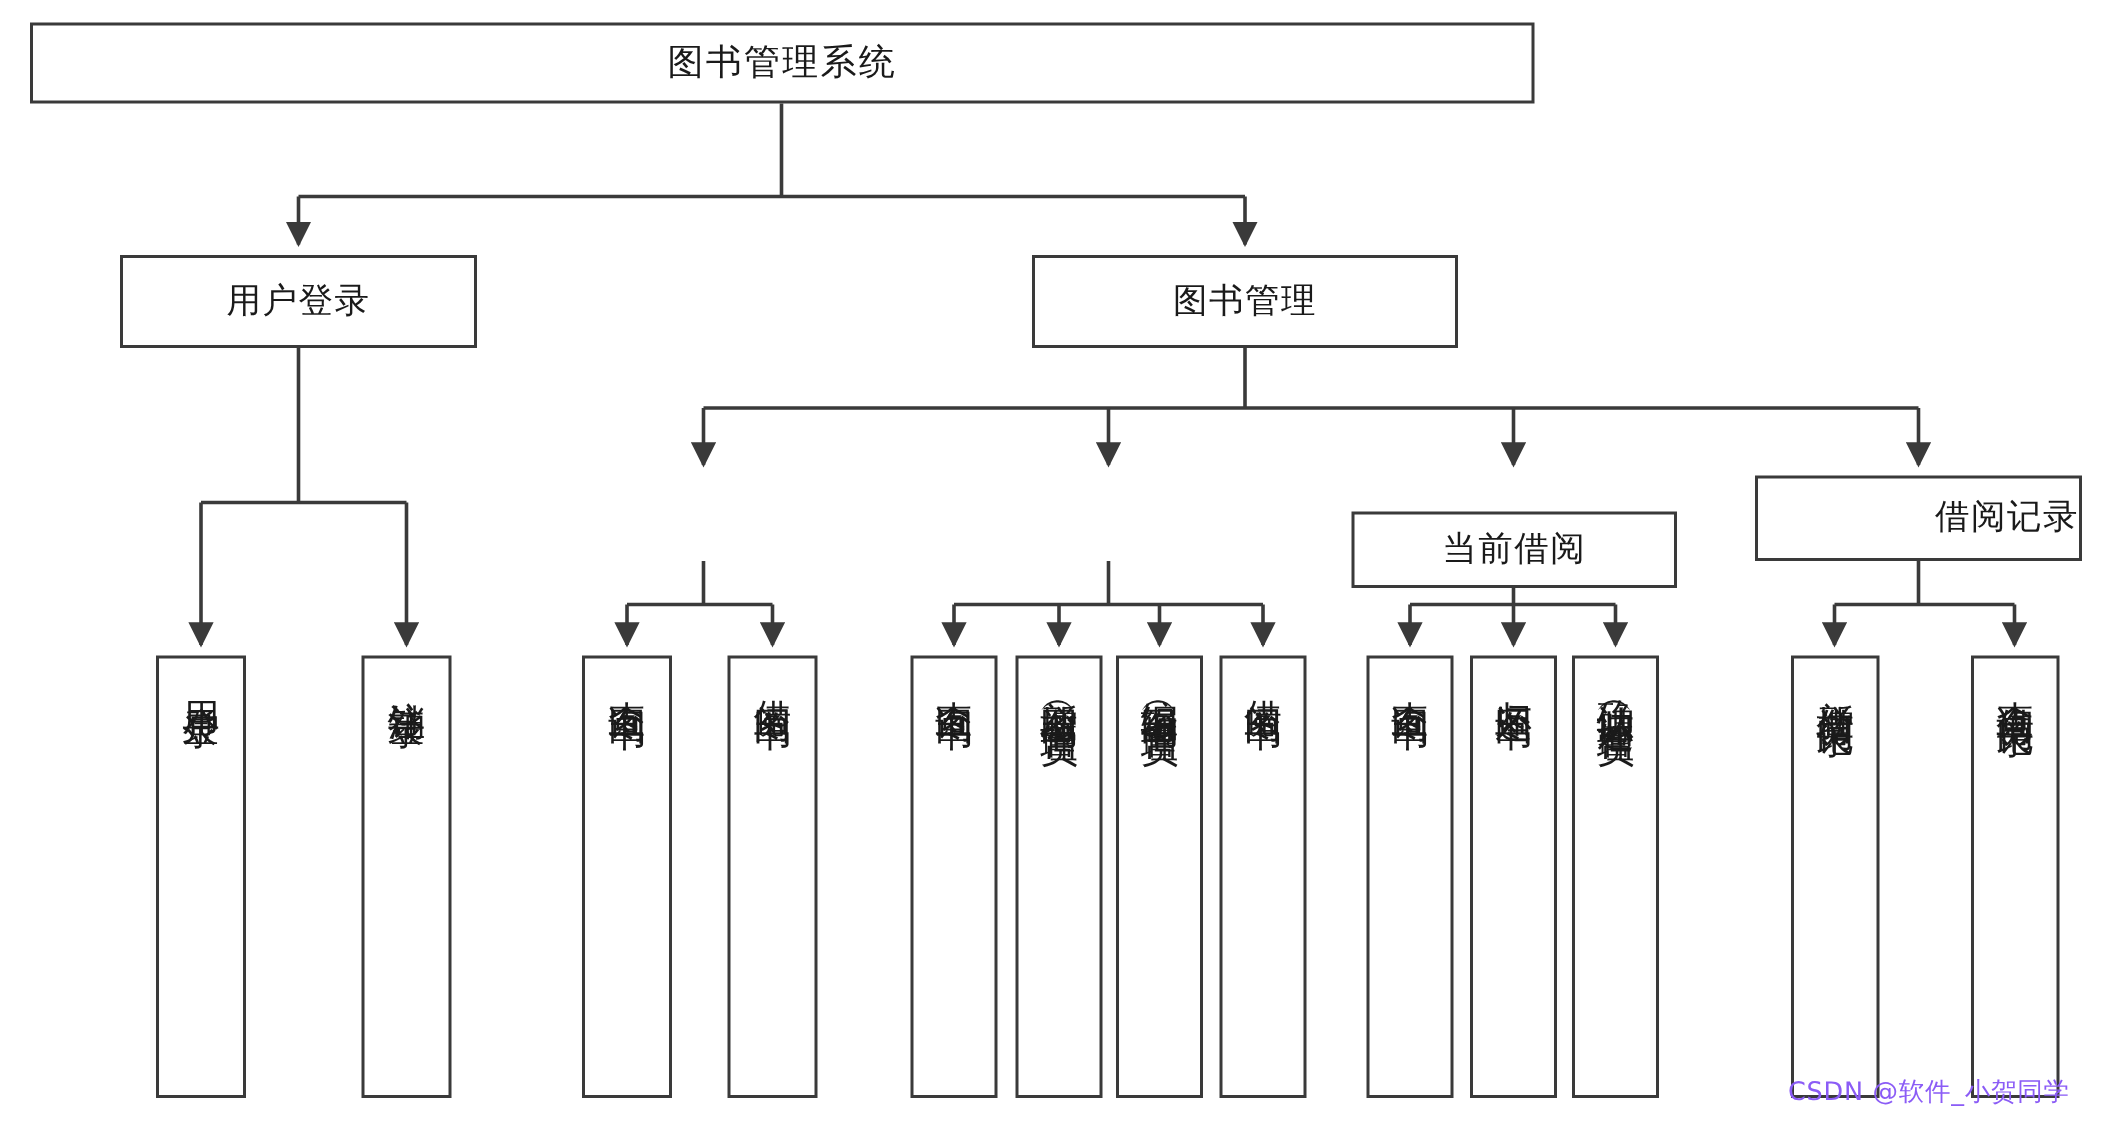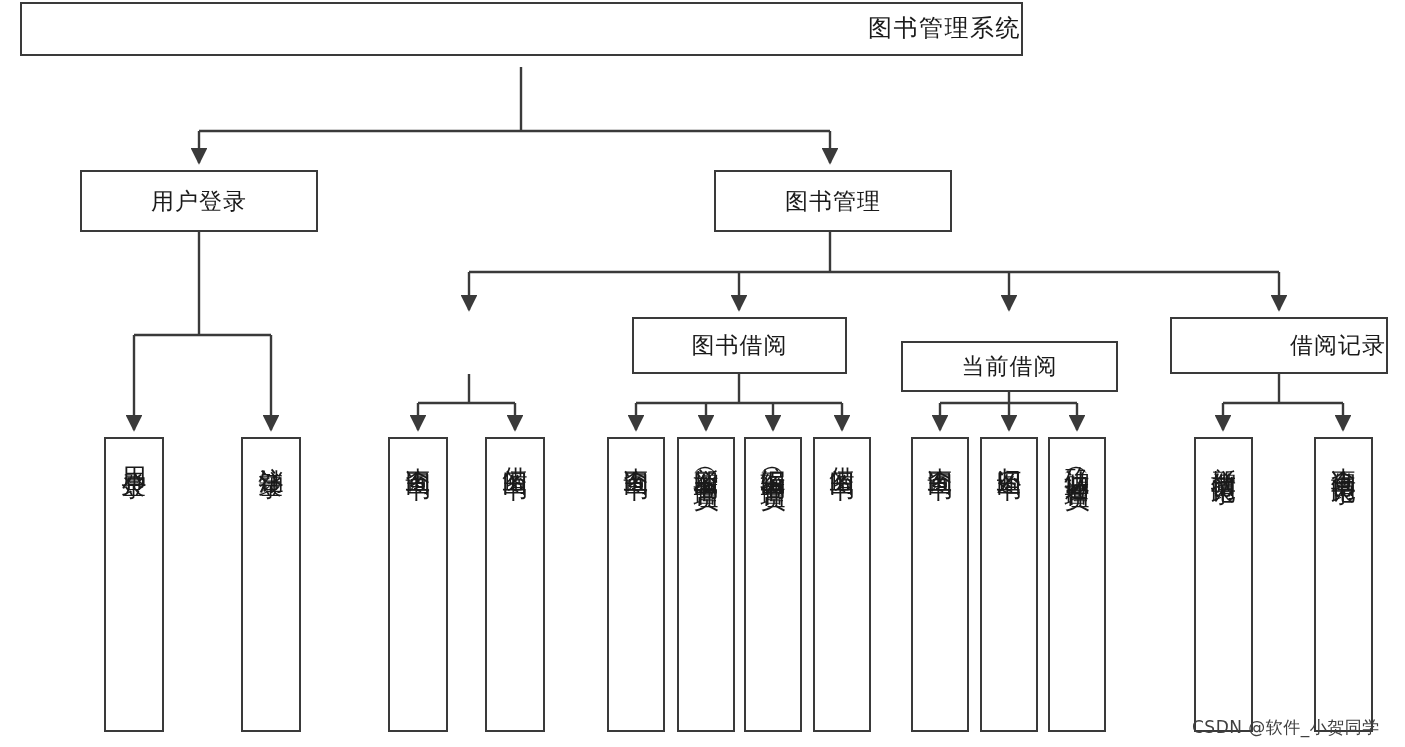--- a/index.html
+++ b/index.html
@@ -60,21 +60,21 @@
     writing-mode: vertical-rl;
     text-orientation: upright;
     font-size: 25px;
     letter-spacing: 3px;
     line-height: 1;
     white-space: nowrap;
   }
   .watermark {
     position: absolute;
     font-size: 17px;
-    color: #404040;
+    color: #8b5cf6;
     white-space: nowrap;
     letter-spacing: 0.5px;
   }
 </style>
 </head>
 <body>
 
 <div id="canvas">
 
   <svg class="edges" viewBox="0 0 1405 747">
@@ -120,34 +120,31 @@
       <path d="M 1009 403 L 1009 430" marker-end="url(#arrow)"></path>
       <path d="M 1077 403 L 1077 430" marker-end="url(#arrow)"></path>
 
       <path d="M 1279 374 L 1279 403"></path>
       <path d="M 1223 403 L 1343 403"></path>
       <path d="M 1223 403 L 1223 430" marker-end="url(#arrow)"></path>
       <path d="M 1343 403 L 1343 430" marker-end="url(#arrow)"></path>
     </g>
   </svg>
 
-  <div class="node h root" style="left:20px; top:2px; width:1003px; height:54px;justify-content:flex-end;">
+  <div class="node h root" style="left:20px; top:15px; width:1003px; height:54px;">
     <span class="lbl">图书管理系统</span>
   </div>
 
   <div class="node h" style="left:80px; top:170px; width:238px; height:62px;">
     <span class="lbl">用户登录</span>
   </div>
-  <div class="node h" style="left:714px; top:170px; width:238px; height:62px;text-align:center;">
+  <div class="node h" style="left:688px; top:170px; width:284px; height:62px;text-align:center;">
     <span class="lbl">图书管理</span>
   </div>
 
-  <div class="node h" style="left:632px; top:317px; width:215px; height:57px;">
-    <span class="lbl">图书借阅</span>
-  </div>
   <div class="node h" style="left:901px; top:317px; width:217px; height:51px;margin-top:24px;">
     <span class="lbl">当前借阅</span>
   </div>
   <div class="node h" style="left:1170px; top:317px; width:218px; height:57px;justify-content:flex-end;">
     <span class="lbl">借阅记录</span>
   </div>
 
   <div class="node v" style="left:104px; top:437px; width:60px; height:295px;">
     <span class="lbl">用户登录</span>
   </div>

